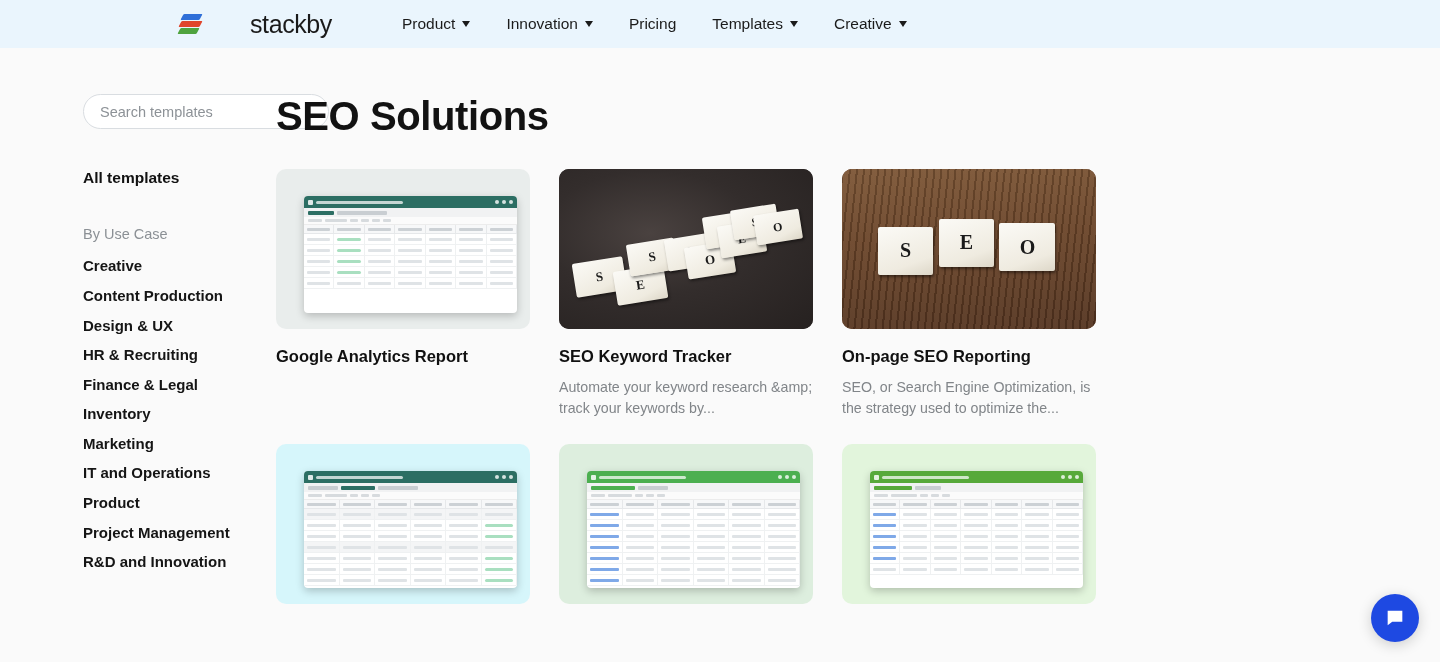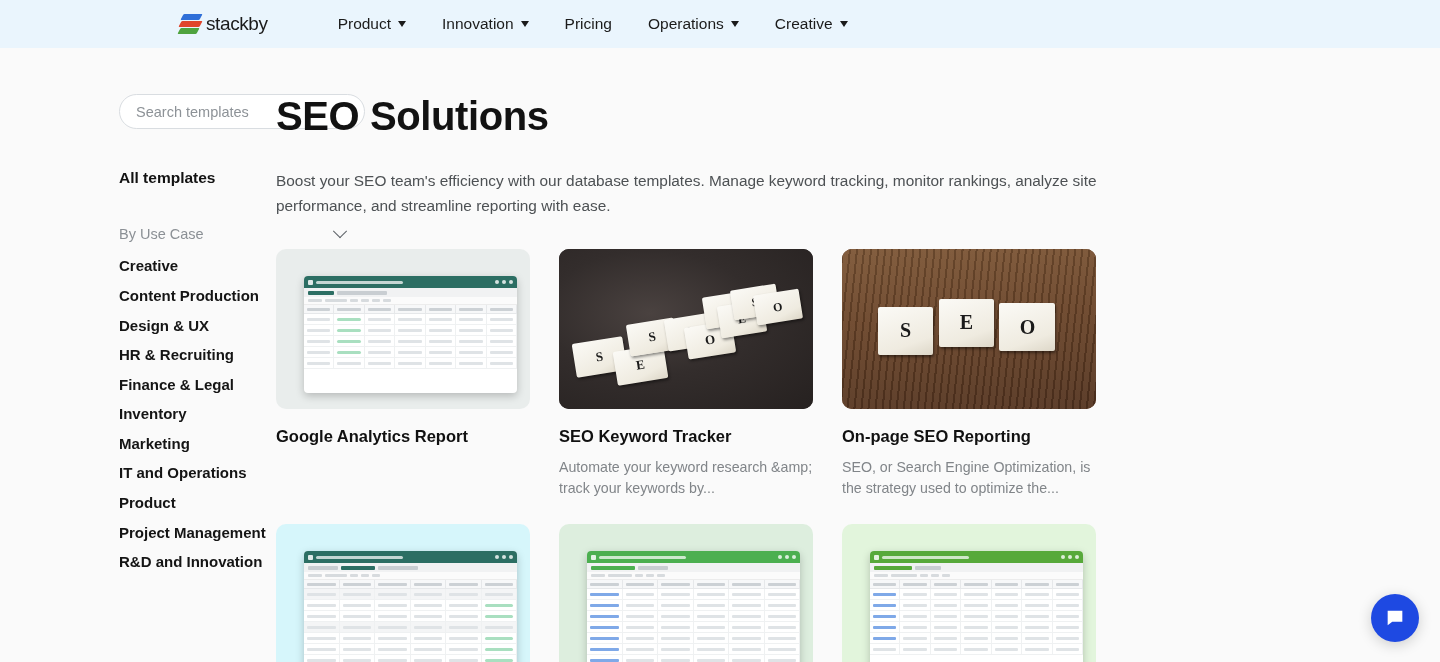--- a/index.html
+++ b/index.html
@@ -32,24 +32,25 @@
     position: absolute;
     display: block;
     height: 6px;
     border-radius: 1px;
     transform: skewX(-28deg);
   }
   .brand-mark i.s1 { background: #2f6fd8; width: 19px; left: 4px;  top: 3px; }
   .brand-mark i.s2 { background: #e0452c; width: 21px; left: 2px;  top: 10px; }
   .brand-mark i.s3 { background: #4fa33f; width: 19px; left: 1px;  top: 17px; }
   .brand-text {
-    font-size: 19px;
+    font-size: 25px;
     font-weight: 400;
     letter-spacing: -0.4px;
     color: #1a1a1a;
+    margin-left: 44px;
   }
 
   .nav-links {
     display: flex;
     align-items: center;
     margin-left: 70px;
     gap: 36px;
   }
   .nav-item {
     font-size: 15.5px;
@@ -106,21 +107,21 @@
   
   .page {
     display: flex;
     padding: 46px 0 0 0;
     height: calc(662px - 48px);
   }
 
   
   .sidebar {
     width: 276px;
-    padding-left: 119px;
+    padding-left: 83px;
     flex: 0 0 276px;
   }
   .search-box {
     width: 246px;
     height: 35px;
     border: 1px solid #d9dde1;
     border-radius: 18px;
     background: #ffffff;
     padding: 0 16px;
     font-size: 14.5px;
@@ -292,21 +293,21 @@
       <span class="caret"></span>
     </div>
     <div class="nav-item">
       <span>Innovation</span>
       <span class="caret"></span>
     </div>
     <div class="nav-item">
       <span>Pricing</span>
     </div>
     <div class="nav-item">
-      <span>Operations</span>
+      <span>Templates</span>
       <span class="caret"></span>
     </div>
     <div class="nav-item">
       <span>Creative</span>
       <span class="caret"></span>
     </div>
   </div>
 
 </div>
 
@@ -335,21 +336,20 @@
       <div class="cat-item">Project Management</div>
       <div class="cat-item">R&amp;D and Innovation</div>
 
     </div>
 
     
   </aside>
 
   <main class="main">
     <h1 class="page-title">SEO Solutions</h1>
-    <p class="page-desc">Boost your SEO team's efficiency with our database templates. Manage keyword tracking, monitor rankings, analyze site performance, and streamline reporting with ease.</p>
 
     <div class="grid">
 
       <div class="card">
         <div class="thumb" style="background:#e9edec">
           <div class="shot-wrap">
             <div class="shot-bar" style="background:#2c6e63">
               <span class="dot"></span>
                 <span class="ttl"></span>
               <span style="flex:1"></span>

